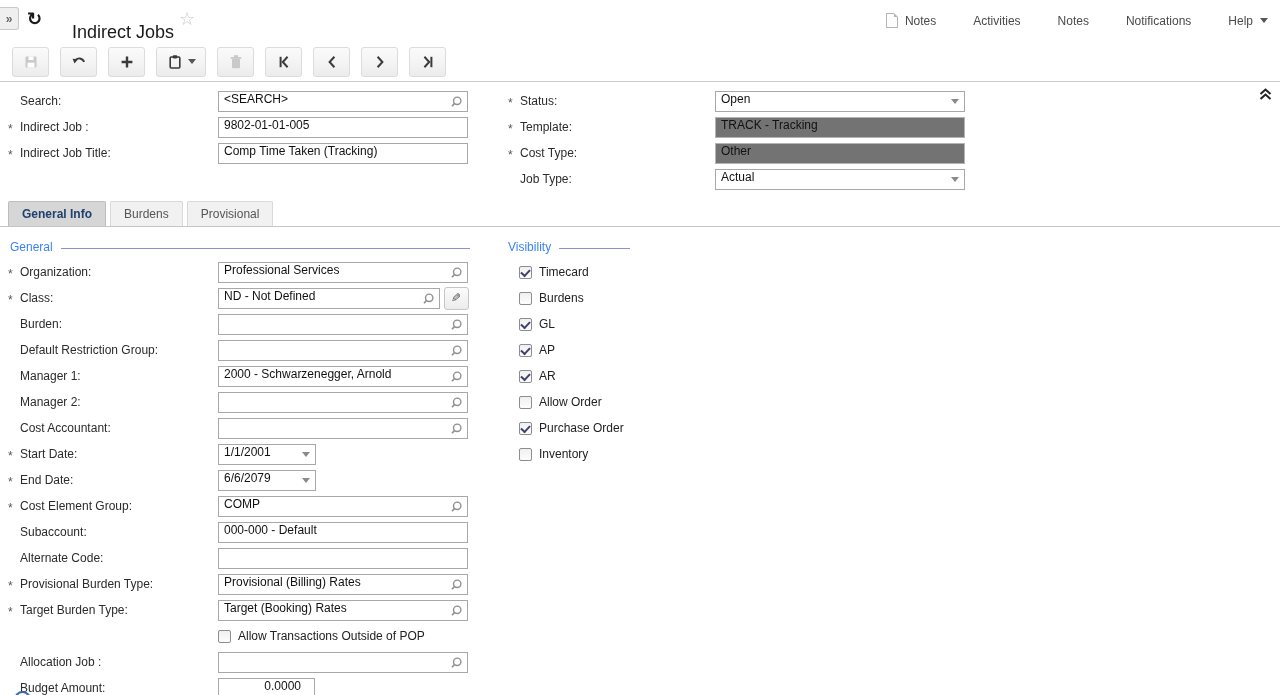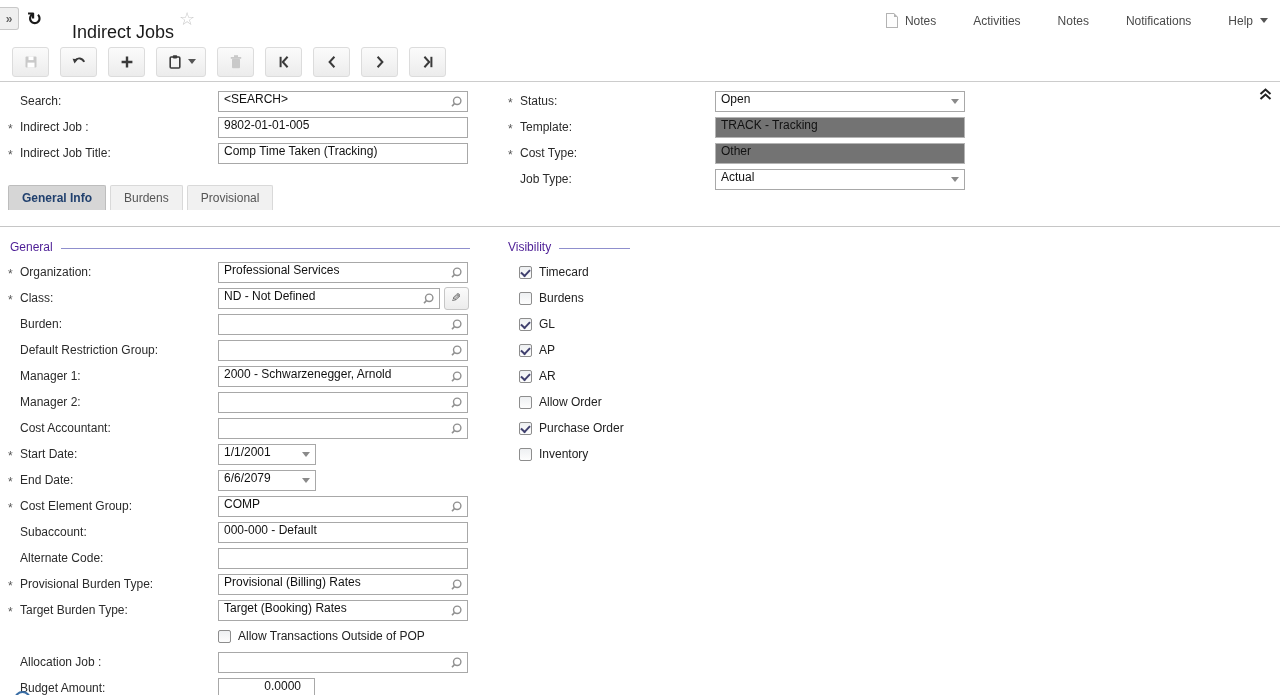--- a/index.html
+++ b/index.html
@@ -49,29 +49,29 @@
   .val{white-space:nowrap;overflow:hidden;flex:1}
   .val.num{text-align:right;padding-right:8px}
   .mag{position:absolute;right:3px;top:3px;line-height:0;cursor:pointer}
   .caret{position:absolute;right:5px;top:7px;width:0;height:0;border-left:4px solid transparent;
     border-right:4px solid transparent;border-top:5px solid #8a8a8a;cursor:pointer}
   .edit-btn{width:25px;height:23px;box-sizing:border-box;margin-left:4px;border:1px solid #c6c6c6;border-radius:3px;
     background:linear-gradient(#fbfbfb,#ececec);display:flex;align-items:center;justify-content:center;flex:none;cursor:pointer}
   .pencil{font-size:12px;color:#4a4a4a;display:inline-block;transform:scaleX(-1)}
   .collapse-btn{position:absolute;left:1258px;top:-1px;cursor:pointer;line-height:0}
   
-  .tabs{position:absolute;top:185px;left:8px;height:25px;display:flex;align-items:flex-end}
+  .tabs{position:absolute;top:201px;left:8px;height:25px;display:flex;align-items:flex-end}
   .tab{height:25px;box-sizing:border-box;padding:5px 13px 0;font-size:12px;color:#555;
     background:#f1f1f1;border:1px solid #d9d9d9;border-bottom:none;margin-right:4px;
     border-radius:2px 2px 0 0;cursor:pointer;white-space:nowrap}
   .tab.active{background:#d6d6d6;border-color:#bdbdbd;color:#20406e;font-weight:bold}
   
   .content{position:absolute;top:226px;left:0;right:0;bottom:0;border-top:1px solid #c6c6c6;background:#fff}
   .sec{position:absolute;display:flex;align-items:center}
-  .sec-title{font-size:12px;color:#4c1d95;white-space:nowrap}
+  .sec-title{font-size:12px;color:#3b82f6;white-space:nowrap}
   .sec-line{flex:1;height:1px;background:#8f8fcd;margin-left:8px;margin-top:2px}
   #sec-general{left:10px;top:13px;width:460px}
   #sec-visibility{left:508px;top:13px;width:122px}
   .gfields{position:absolute;left:8px;top:32px;width:480px}
   .vis{position:absolute;left:508px;top:32px;width:300px}
   .vrow{padding-left:11px}
   .cb{width:13px;height:13px;box-sizing:border-box;border:1px solid #8d8d8d;border-radius:2px;
     background:linear-gradient(#eef0f2,#fdfdfd);position:relative;flex:none;cursor:pointer}
   .cb.checked::after{content:"";position:absolute;left:1px;top:2px;width:7px;height:4px;
     border-left:2px solid #40406e;border-bottom:2px solid #40406e;transform:rotate(-47deg)}

